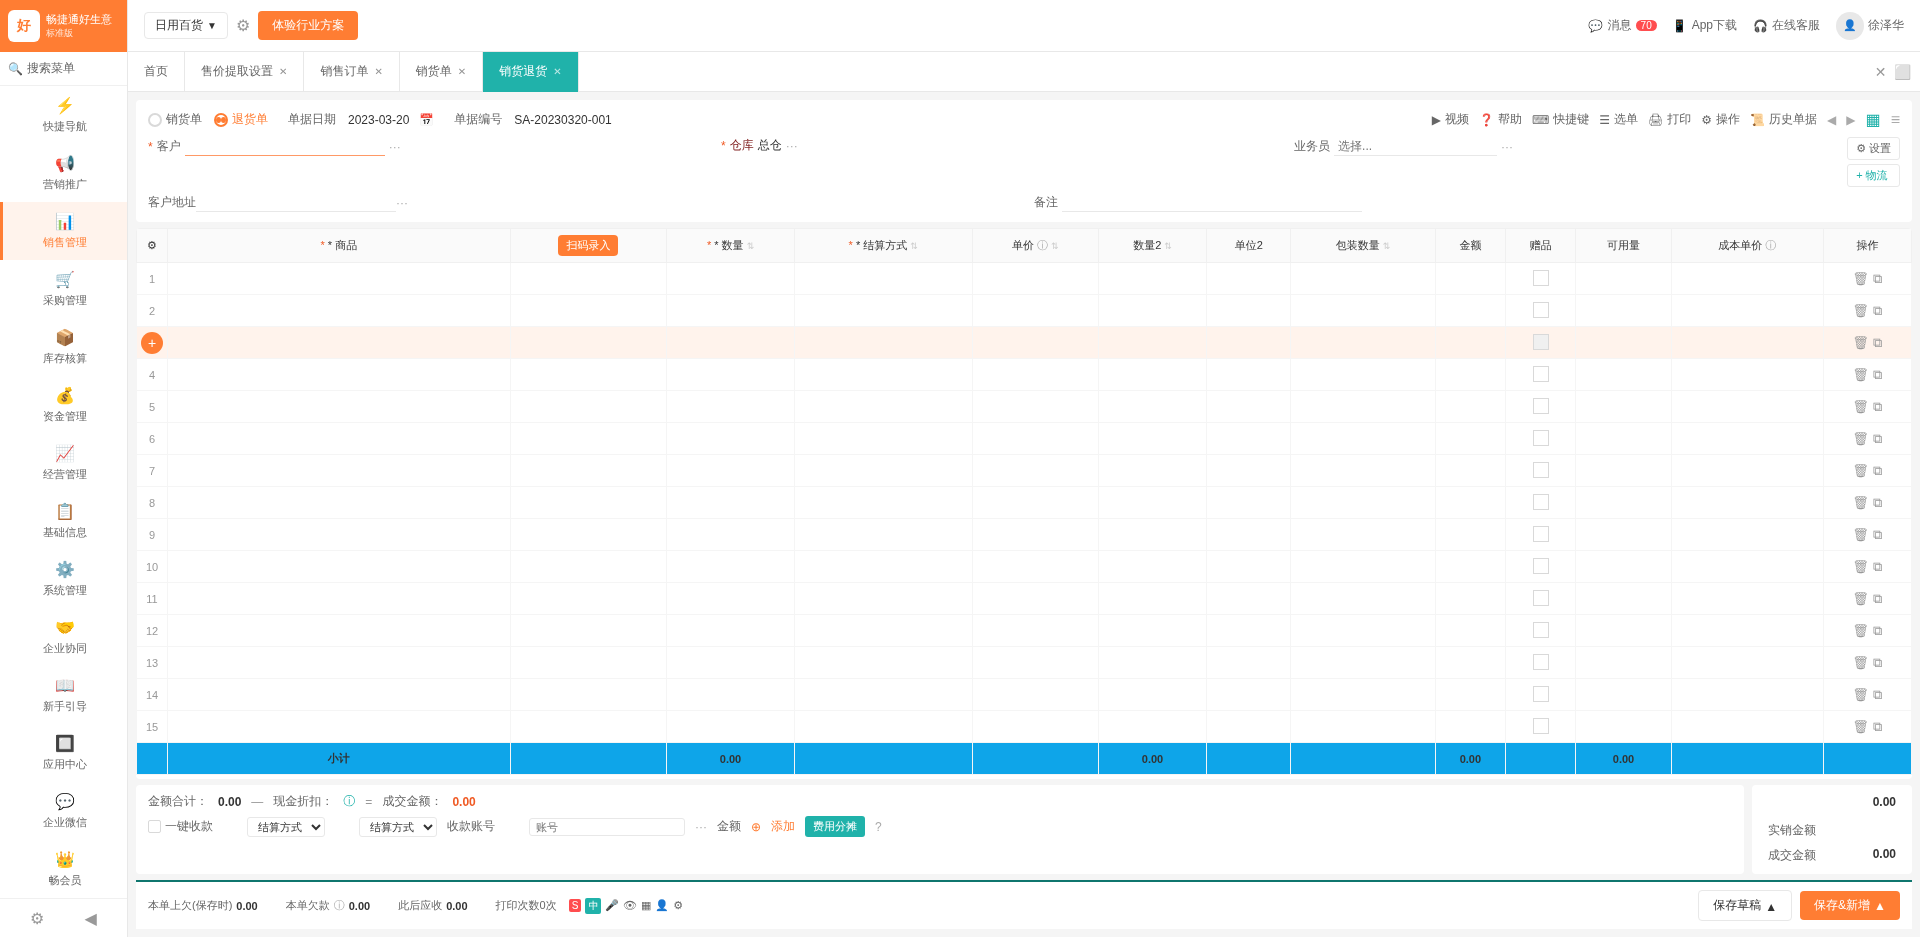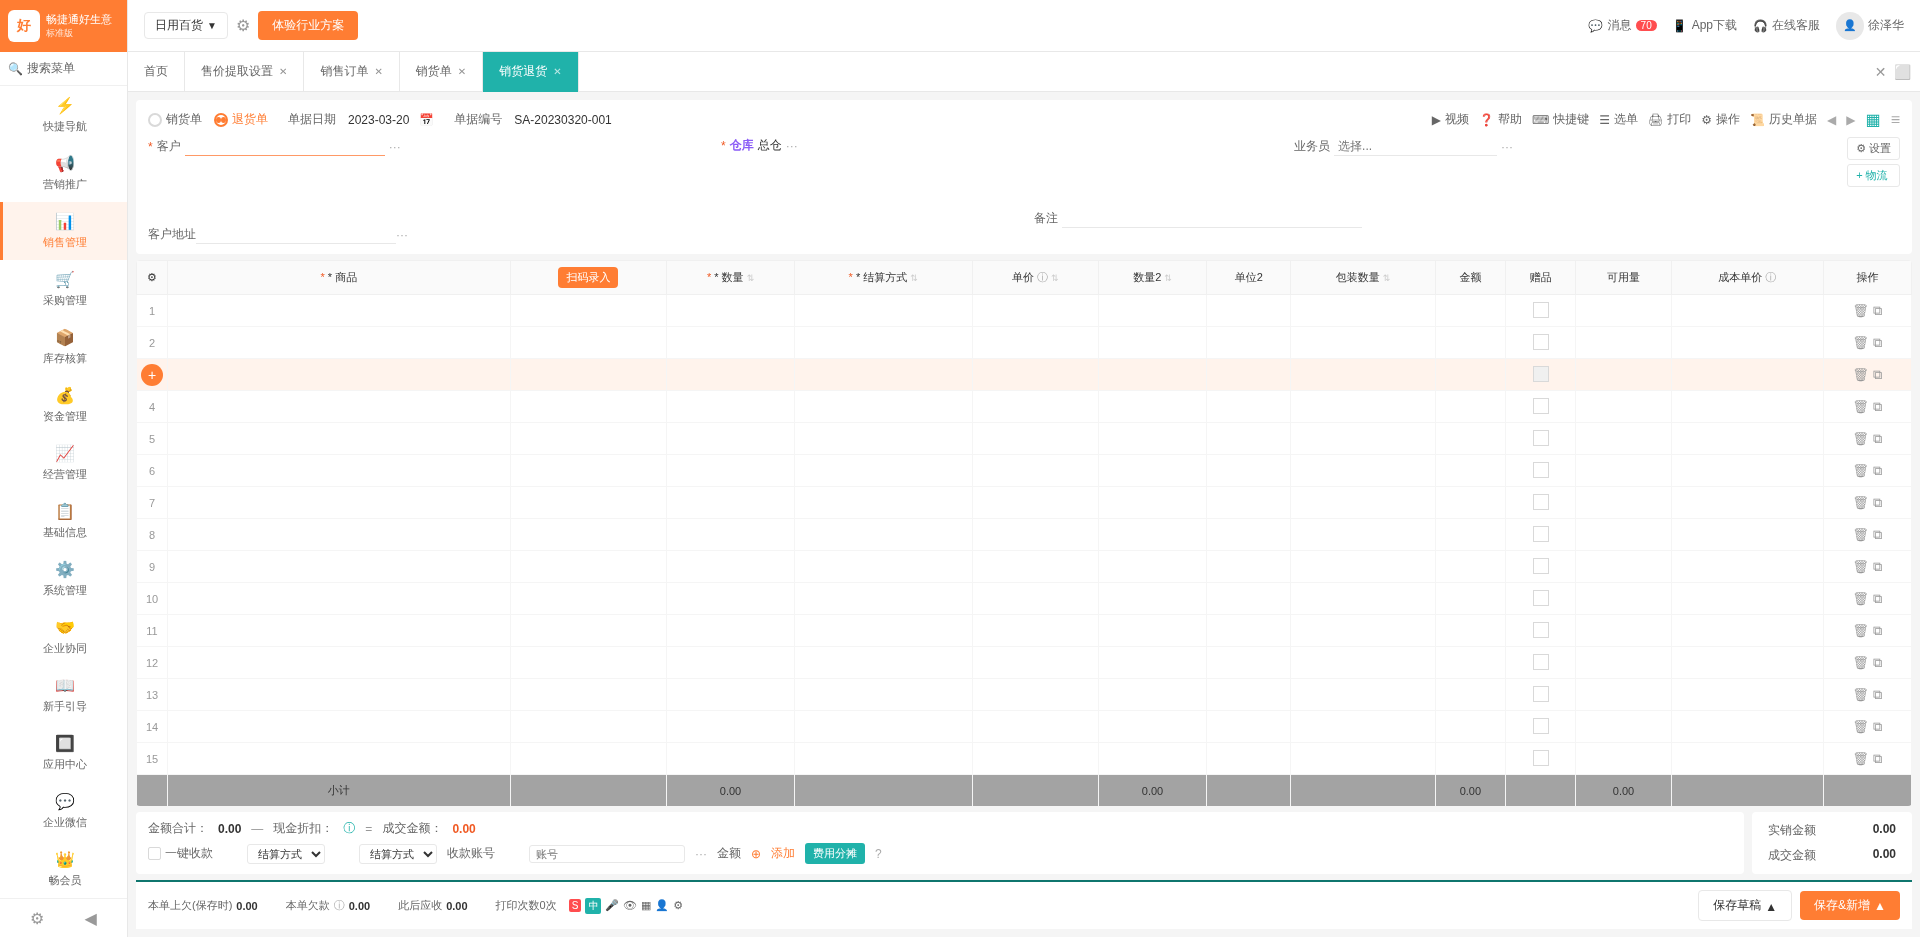--- a/index.html
+++ b/index.html
@@ -62,21 +62,21 @@
     table { width: 100%; border-collapse: collapse; font-size: 11px; }
     table th { background: #fafafa; border: 1px solid #f0f0f0; padding: 6px 4px; text-align: center; font-weight: normal; color: #333; white-space: nowrap; position: sticky; top: 0; z-index: 2; }
     table td { border: 1px solid #f5f5f5; padding: 4px; text-align: center; color: #333; height: 32px; }
     .table-row-active td { background: #fff3ec; }
     .row-num { color: #999; width: 30px; }
     .col-product { min-width: 120px; text-align: left; }
     .add-row-btn { width: 22px; height: 22px; background: #ff7d33; color: #fff; border-radius: 50%; display: flex; align-items: center; justify-content: center; cursor: pointer; font-size: 14px; border: none; margin: auto; }
     .checkbox-cell { width: 16px; height: 16px; border: 1px solid #d9d9d9; display: inline-block; }
     .row-actions { display: flex; align-items: center; justify-content: center; gap: 4px; }
     .row-action-btn { color: #999; cursor: pointer; font-size: 13px; }
-    .subtotal-row td { background: #a3a3a3; font-weight: normal; color: #333; }
+    .subtotal-row td { background: #0ea5e9; font-weight: bold; color: #333; }
     .bottom-row1 { display: flex; align-items: center; gap: 10px; font-size: 12px; color: #333; }
     .bottom-label { color: #666; }
     .bottom-value { color: #333; font-weight: bold; }
     .bottom-dash { color: #999; }
     .calc-icon { color: #20b2aa; cursor: pointer; }
     .eq-icon { color: #999; }
     .total-amount { color: #f05a24; font-weight: bold; }
     .bottom-row2 { display: flex; align-items: center; gap: 10px; margin-top: 6px; }
     .checkbox-label { display: flex; align-items: center; gap: 4px; color: #666; }
     .small-checkbox { width: 13px; height: 13px; border: 1px solid #d9d9d9; display: inline-block; border-radius: 2px; }
@@ -309,21 +309,21 @@
       <div style="display:flex;align-items:flex-start;gap:0;position:relative;">
         <div style="display:flex;align-items:center;flex:1;gap:4px;">
           <span style="color:#f05a24;font-size:12px;">*</span>
           <span style="color:#666;">客户</span>
           <input type="text" style="border-top: none; border-right: none; border-left: none; border-image: initial; border-bottom: 1px solid rgb(255, 153, 102); outline: none; padding: 2px 4px; min-width: 200px; background: transparent; font-size: 12px;">
           <span style="color:#aaa;cursor:pointer;">···</span>
         </div>
 
         <div style="display:flex;align-items:center;flex:1;gap:4px;margin-left:20px;">
           <span style="color:#f05a24;">*</span>
-          <span style="color:#8b5cf6;font-weight:bold;">仓库</span>
+          <span style="color:#7f1d1d;">仓库</span>
           <span style="color:#333;">总仓</span>
           <span style="color:#aaa;cursor:pointer;">···</span>
         </div>
 
         <div style="display:flex;align-items:center;flex:1;gap:4px;margin-left:20px;">
           <span style="color:#666;">业务员</span>
           <input type="text" style="border-top: none; border-right: none; border-left: none; border-image: initial; border-bottom: 1px solid rgb(232, 232, 232); outline: none; padding: 2px 4px; min-width: 120px; background: transparent; font-size: 12px; color: rgb(153, 153, 153);" placeholder="选择...">
           <span style="color:#aaa;cursor:pointer;">···</span>
         </div>
 
@@ -332,21 +332,21 @@
             <span>⚙</span>
             <span>设置</span>
           </button>
           <button class="add-logistics-btn">
             <span>+ 物流</span>
           </button>
         </div>
       </div>
 
       <div style="display:flex;align-items:center;gap:0;margin-top:6px;">
-        <div style="display:flex;align-items:center;flex:1;margin-top:32px;">
+        <div style="display:flex;align-items:center;flex:1;">
           <span style="color:#666;">客户地址</span>
           <input type="text" style="border-top: none; border-right: none; border-left: none; border-image: initial; border-bottom: 1px solid rgb(232, 232, 232); outline: none; padding: 2px 4px; min-width: 200px; background: transparent; font-size: 12px;">
           <span style="color:#aaa;cursor:pointer;">···</span>
         </div>
         <div style="display:flex;align-items:center;flex:1;gap:4px;margin-left:20px;">
           <span style="color:#666;">备注</span>
           <input type="text" style="border-top: none; border-right: none; border-left: none; border-image: initial; border-bottom: 1px solid rgb(232, 232, 232); outline: none; padding: 2px 4px; min-width: 300px; background: transparent; font-size: 12px;">
         </div>
       </div>
     </div>
@@ -784,21 +784,21 @@
           <span class="bottom-label">金额</span>
           <span style="color:#ff7d33;cursor:pointer;">⊕</span>
           <span style="color:#ff7d33;cursor:pointer;">添加</span>
           <button class="fee-split-btn">费用分摊</button>
           <span class="help-icon">?</span>
         </div>
       </div>
 
       <div style="background:#fff;padding:10px 16px;border-radius:4px;min-width:160px;display:flex;flex-direction:column;justify-content:center;gap:8px;">
         <div style="display:flex;justify-content:space-between;gap:20px;">
-          <span style="color:#666;">实销金额</span>
+          <span style="color:#666;margin-top:27px;">实销金额</span>
           <span style="color:#333;font-weight:bold;">0.00</span>
         </div>
         <div style="display:flex;justify-content:space-between;gap:20px;">
           <span style="color:#666;">成交金额</span>
           <span style="color:#333;font-weight:bold;">0.00</span>
         </div>
       </div>
     </div>
 
     <div class="footer-bar">

